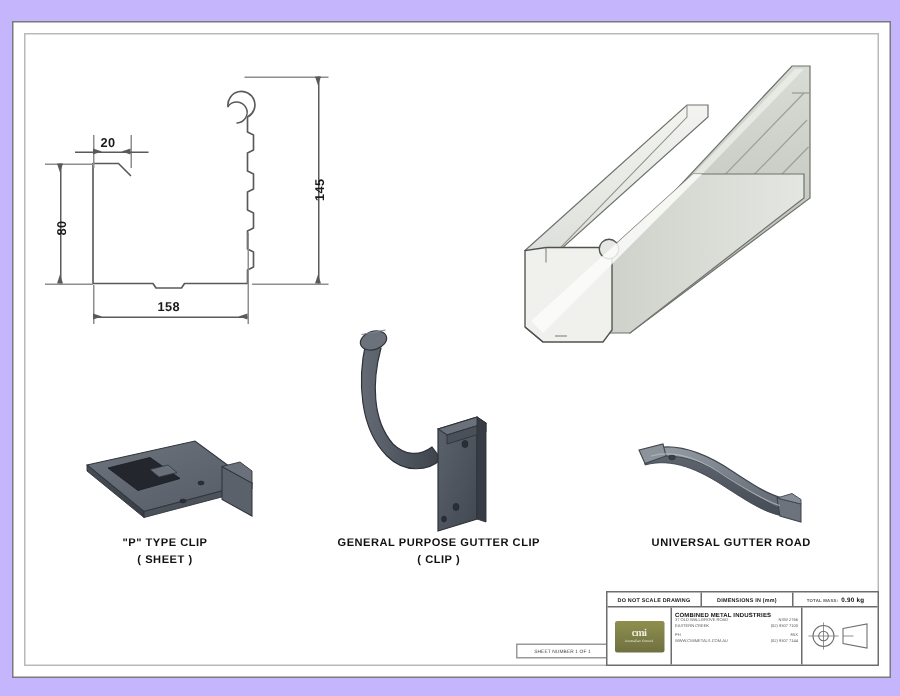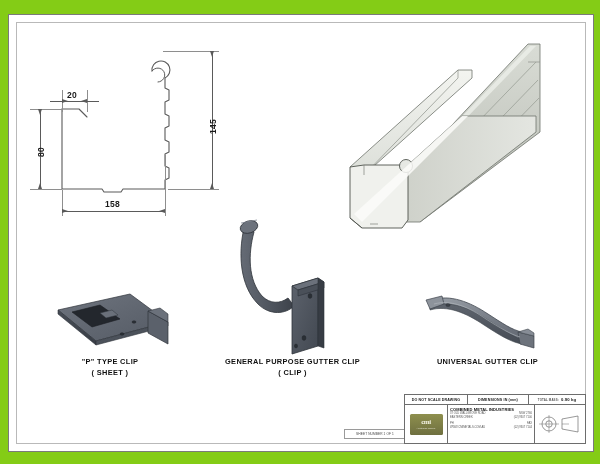--- a/index.html
+++ b/index.html
@@ -1,19 +1,19 @@
 <!DOCTYPE html>
 <html><head>
 <meta charset="utf-8">
 <style>
   html,body{margin:0;padding:0;background:#ffffff;}
   body{width:600px;height:464px;overflow:hidden;
        font-family:"Liberation Sans", sans-serif;color:#111;}
 
-  #sheet{position:relative;width:600px;height:464px;background:#84cc16;}
+  #sheet{position:relative;width:600px;height:464px;background:#c4b5fd;}
 
   
   .frame-outer{position:absolute;left:8px;top:14px;width:584px;height:436px;
                border:1px solid #7a7a7a;background:#fff;}
   .frame-inner{position:absolute;left:16px;top:22px;width:568px;height:420px;
                border:1px solid #b9b9b9;background:transparent;}
 
   
   .ln{position:absolute;background:#5a5a5a;}
   .ln.h{height:1px;}
@@ -268,21 +268,21 @@
 
     <polygon points="94,44 110,48 110,60 96,56" fill="#6d737c" stroke="#3e444c" stroke-width="0.7"></polygon>
     <polygon points="94,44 104,41 110,45 110,48" fill="#878d96" stroke="#3e444c" stroke-width="0.6"></polygon>
 
     <ellipse cx="24" cy="17" rx="2.2" ry="1.6" fill="#3a3f46" stroke="#2a2f35" stroke-width="0.4"></ellipse>
 
     <path d="M 10 16 C 28 11, 46 20, 62 31 C 76 40, 86 46, 96 49" fill="none" stroke="#b7bcc2" stroke-width="0.7" opacity="0.8"></path>
   </svg>
 
   <div class="caption" style="left:415px;top:357px;width:145px;">
-    <div>UNIVERSAL GUTTER CLIP</div>
+    <div>UNIVERSAL GUTTER ROAD</div>
   </div>
 
   <div class="sheetstrip">SHEET NUMBER 1 OF 1</div>
 
   <div class="tblock">
 
     <div class="tb-top">
       <div class="tb-c b" style="width:62px;">DO NOT SCALE DRAWING</div>
       <div class="tb-c b" style="width:60px;">DIMENSIONS IN (mm)</div>
       <div class="tb-c" style="flex:1;">

